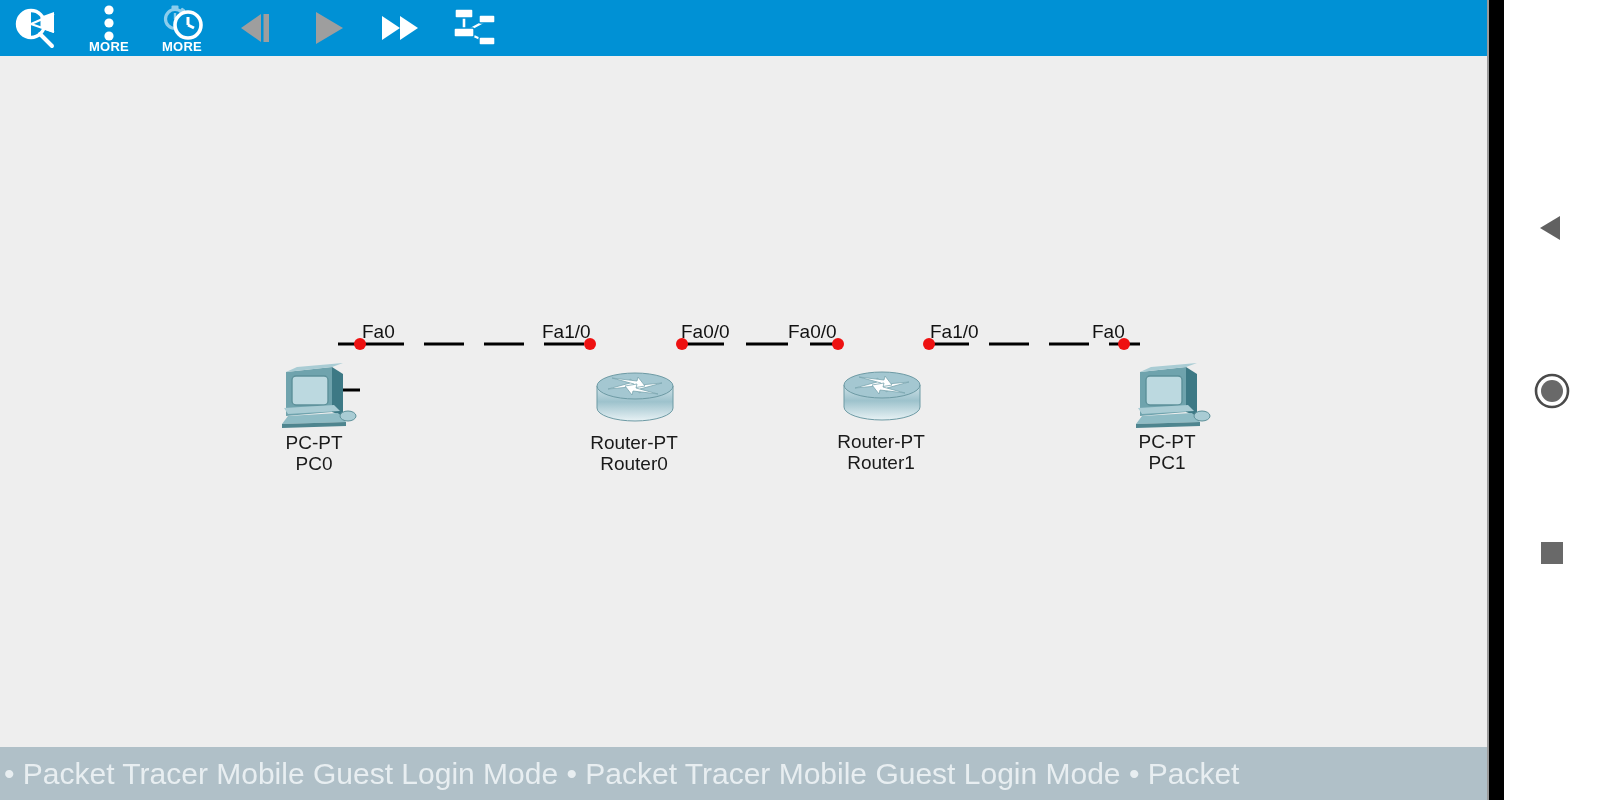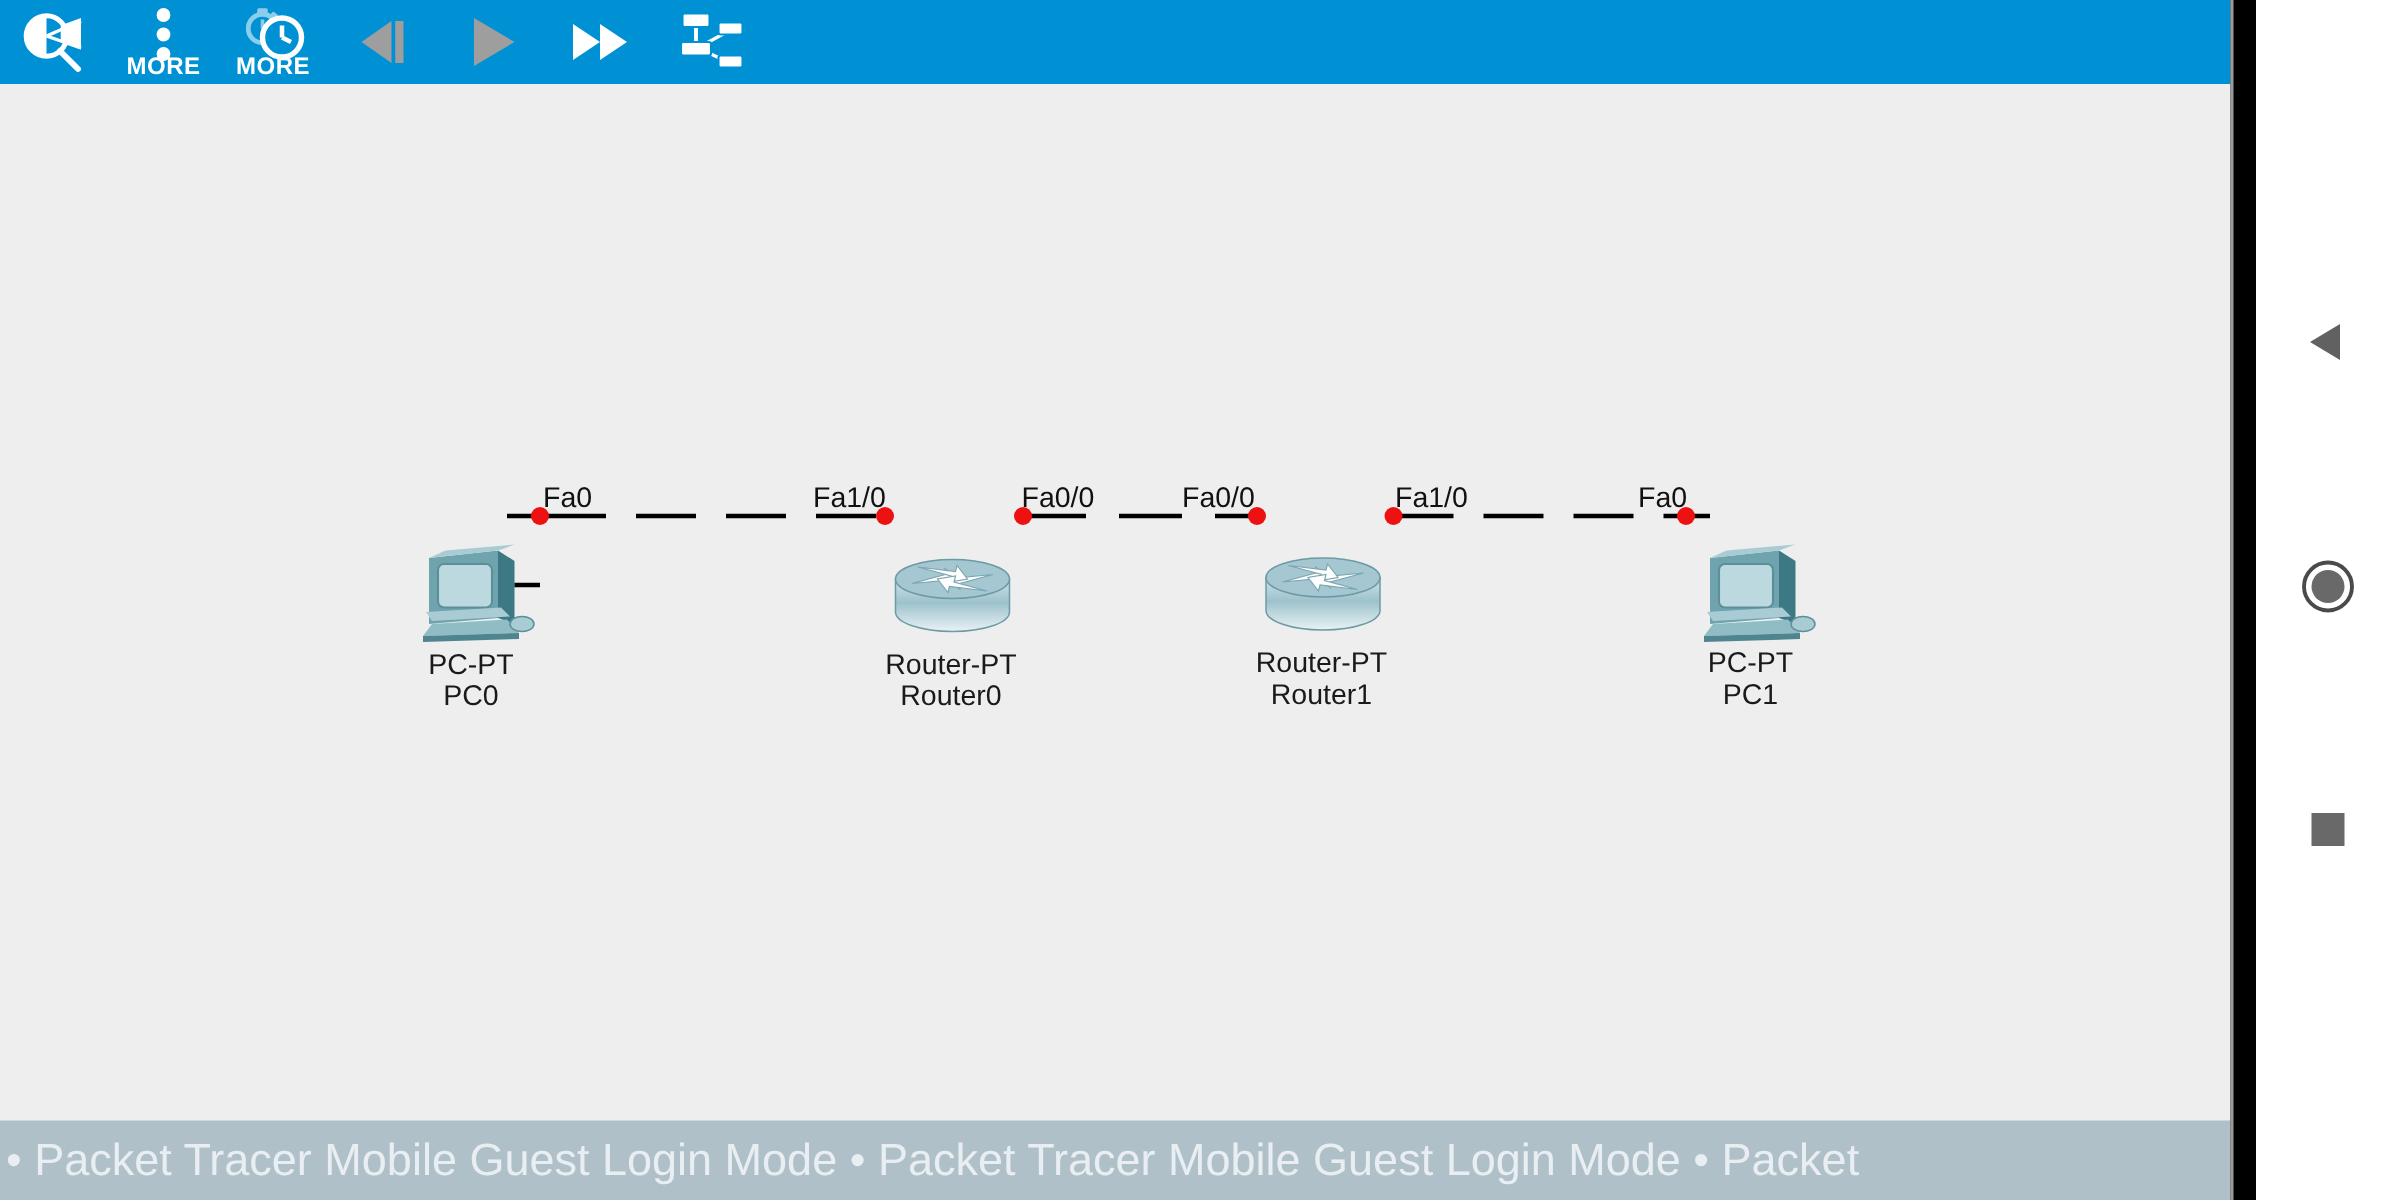--- a/index.html
+++ b/index.html
@@ -41,21 +41,21 @@
     margin-right: 1px;
     cursor: pointer;
     flex: 0 0 auto;
   }
   .tb-btn .glyph { display: block; line-height: 0; }
   .tb-label {
     position: absolute;
     bottom: 2px; left: 0; right: 0;
     text-align: center;
     color: #ffffff;
-    font-size: 16px;
+    font-size: 13px;
     font-weight: bold;
     letter-spacing: 0.3px;
     font-family: "Liberation Sans", sans-serif;
   }
   .tb-spacer {
     flex: 1 1 auto;
     background: #0091d5;
     height: 56px;
   }
 

